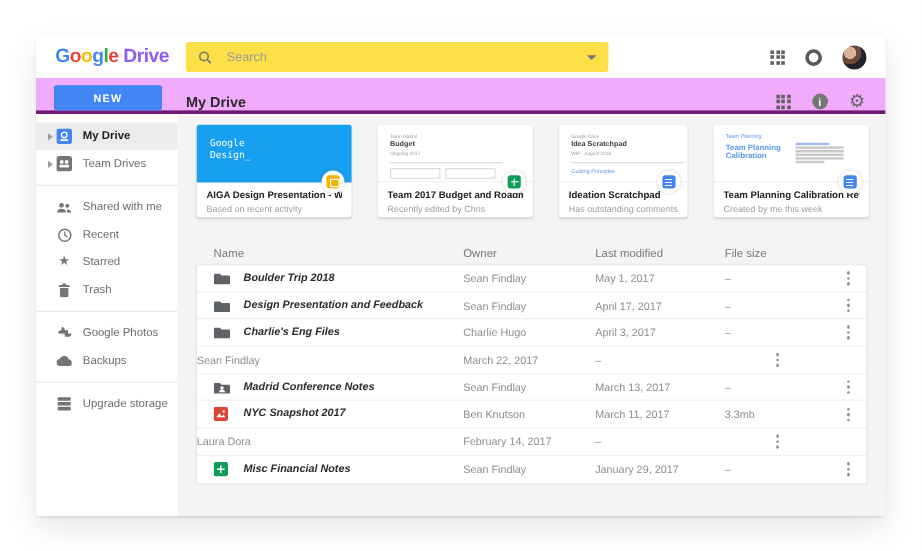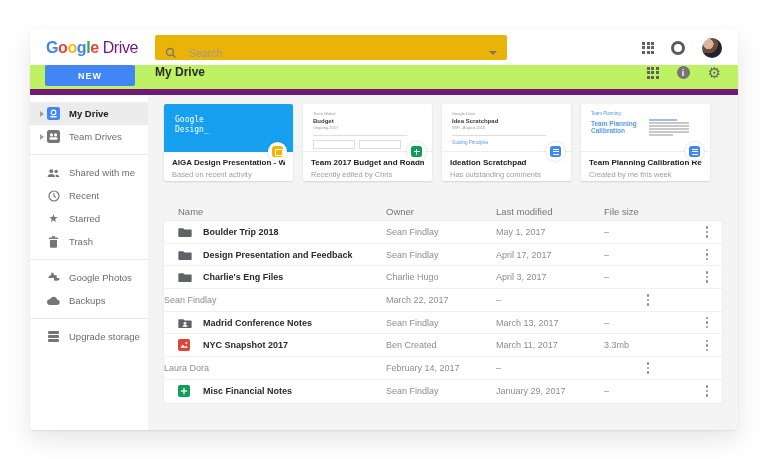--- a/index.html
+++ b/index.html
@@ -9,38 +9,38 @@
   .window { position:absolute; left:30px; top:30px; width:708px; height:400px;
             background:#fff; border-radius:3px; overflow:hidden;
             box-shadow:0 1px 2px rgba(0,0,0,.08), 0 10px 26px rgba(0,0,0,.10);
             display:flex; flex-direction:column; }
 
   
   .topbar { height:35px; flex:0 0 auto; display:flex; align-items:center; background:#fff; }
   .logo { width:125px; padding-left:16px; font-size:16px; font-weight:700; letter-spacing:-.4px; white-space:nowrap; }
   .logo .l1{color:#4285f4}.logo .l2{color:#ea4335}.logo .l3{color:#fbbc05}
   .logo .l4{color:#4285f4}.logo .l5{color:#34a853}.logo .l6{color:#ea4335}
-  .logo .drive { color:#701a75; font-weight:400; margin-left:4px; }
-  .searchbar { width:352px; height:25px; background:#eab308; border-radius:2px;
-               display:flex; align-items:flex-start; padding:12px 10px; }
+  .logo .drive { color:#8b5cf6; font-weight:700; margin-left:4px; }
+  .searchbar { width:352px; height:25px; background:#fde047; border-radius:2px;
+               display:flex; align-items:center; padding:0 10px; }
   .searchbar input { flex:1; border:0; background:transparent; outline:none;
                      font-size:10.5px; color:#444; margin-left:12px;
                      font-family:"Liberation Sans", sans-serif; }
   .searchbar input::placeholder { color:#9a9a9a; }
   .caret-down { width:0; height:0; border:4px solid transparent; border-top-color:#757575; margin-top:4px; }
   .topbar-icons { margin-left:auto; display:flex; align-items:center; gap:17px; padding-right:16px; }
   .grid9 { display:grid; grid-template-columns:repeat(3,3px); grid-gap:1.5px; }
   .grid9 span { width:3px; height:3px; background:#616161; }
   .ring { width:14px; height:14px; border:3.5px solid #5a5a5a; border-radius:50%; }
   .avatar { width:20px; height:20px; border-radius:50%;
             background:radial-gradient(circle at 32% 30%, #d9b49b 0 26%, #6b4a3a 27% 48%, #23222c 49%); }
 
   
-  .toolbar { height:30px; flex:0 0 auto; display:flex; align-items:flex-start;
-             border-bottom:6px solid #701a75; background:#bef264; }
+  .toolbar { height:30px; flex:0 0 auto; display:flex; align-items:flex-end;
+             border-bottom:3px solid #701a75; background:#f0abfc; }
   .new-btn { margin-left:15px; width:90px; height:21px; background:#4285f4; color:#fff;
              border:none; border-radius:2px; font-size:9px; font-weight:700; letter-spacing:1px;
              font-family:"Liberation Sans", sans-serif; cursor:pointer; }
   .toolbar-title { margin-left:20px; font-size:12px; font-weight:700; color:#2b2b2b; }
   .toolbar-icons { margin-left:auto; display:flex; align-items:center; gap:18px; padding-right:17px; }
   .info-circle { width:13px; height:13px; border-radius:50%; background:#757575; color:#fff;
                  font-size:9px; font-weight:700; display:flex; align-items:center; justify-content:center; }
   .info-circle::after { content:"i"; }
   .gear { font-size:15px; color:#666; line-height:1; }
   .gear::after { content:"\2699"; }
@@ -57,21 +57,21 @@
   .side-item.selected { background:#ececec; color:#1c1c1c; font-weight:700; }
   .sdivider { border-top:1px solid #e9e9e9; margin:6px 0; }
   .storage-text { padding:3px 0 3px 16px; font-size:7.5px; color:#9e9e9e; white-space:nowrap; }
   .star-glyph::after { content:"\2605"; font-size:11px; color:#757575; line-height:1; }
   .bars { display:flex; flex-direction:column; gap:1.5px; }
   .bars span { width:11px; height:2.5px; background:#757575; border-radius:1px; }
 
   
   .content { flex:1; background:#f4f4f4; padding:0 16px; overflow:hidden; }
   .qa-heading { margin-top:13px; font-size:10px; font-weight:700; color:#5f5f5f; }
-  .cards { display:flex; gap:10px; margin-top:9px;align-items:flex-end; }
+  .cards { display:flex; gap:22px; margin-top:9px;align-items:flex-end; }
   .card { width:129px; height:77px; background:#fff; border-radius:2px; position:relative;
           box-shadow:0 1px 2px rgba(0,0,0,.14); cursor:pointer; }
   .thumb { height:48px; overflow:hidden; border-bottom:1px solid #ededed; border-radius:2px 2px 0 0; }
   .thumb.blue { background:#18a0f0; border-bottom:none; }
   .thumb-code { font-family:"DejaVu Sans Mono", monospace; color:#fff; font-size:8px;
                 line-height:1.3; padding:11px 0 0 11px; }
   .pv { padding:7px 0 0 10px; }
   .pv-caption { font-size:4px; color:#999; }
   .pv-heading { font-size:6px; font-weight:700; color:#3a3a3a; margin-top:1.5px; }
   .pv-heading.blue { color:#5a96e8; }
@@ -104,22 +104,22 @@
                  linear-gradient(#fff,#fff) center/1px 6px no-repeat; }
 
   
   .thead { display:grid; grid-template-columns:1fr 110px 108px 88px 30px; align-items:center;
            height:20px; margin-top:20px; font-size:9.5px; color:#757575; }
   .thead .hname { padding-left:14px; }
   .tbody { background:#fff; border-radius:2px; box-shadow:0 0 2px rgba(0,0,0,.10); }
   .trow { display:grid; grid-template-columns:1fr 110px 108px 88px 30px; align-items:center;
           height:22.7px; border-bottom:1px solid #f0f0f0; font-size:9px; color:#8d8d8d; cursor:pointer; }
   .trow:last-child { border-bottom:none; }
-  .cell-name { display:flex; align-items:center; padding-left:14px;
-               font-size:9px; font-weight:700; color:#2a2a2a; }
+  .cell-name { display:flex; padding-left:14px;
+               font-size:9px; font-weight:700; color:#2a2a2a;font-style:italic; }
   .cell-name .ficon { width:14px; height:12px; margin-right:11px; display:flex; align-items:center; }
   .dots { display:flex; flex-direction:column; gap:2px; align-items:center; width:100%; }
   .dots span { width:2.5px; height:2.5px; border-radius:50%; background:#8a8a8a; }
 </style>
 </head>
 <body>
 
 <div class="window">
 
   <div class="topbar">
@@ -466,21 +466,21 @@
           <div class="cell-name">
               <span class="ficon">
                 <svg width="12" height="12" viewBox="0 0 12 12">
                   <rect width="12" height="12" rx="2" fill="#db4437"></rect>
                   <path d="M2.3 8.8 4.9 5.4 6.9 8 8.3 6.5 9.8 8.8Z" fill="#fff"></path>
                   <circle cx="8.4" cy="3.9" r="1" fill="#fff"></circle>
                 </svg>
               </span>
               <span>NYC Snapshot 2017</span>
             </div>
-          <div>Ben Created</div>
+          <div>Ben Knutson</div>
           <div>March 11, 2017</div>
           <div>3.3mb</div>
           <div class="dots">
               <span></span>
               <span></span>
               <span></span>
             </div>
         </div>
 
         <div class="trow">

